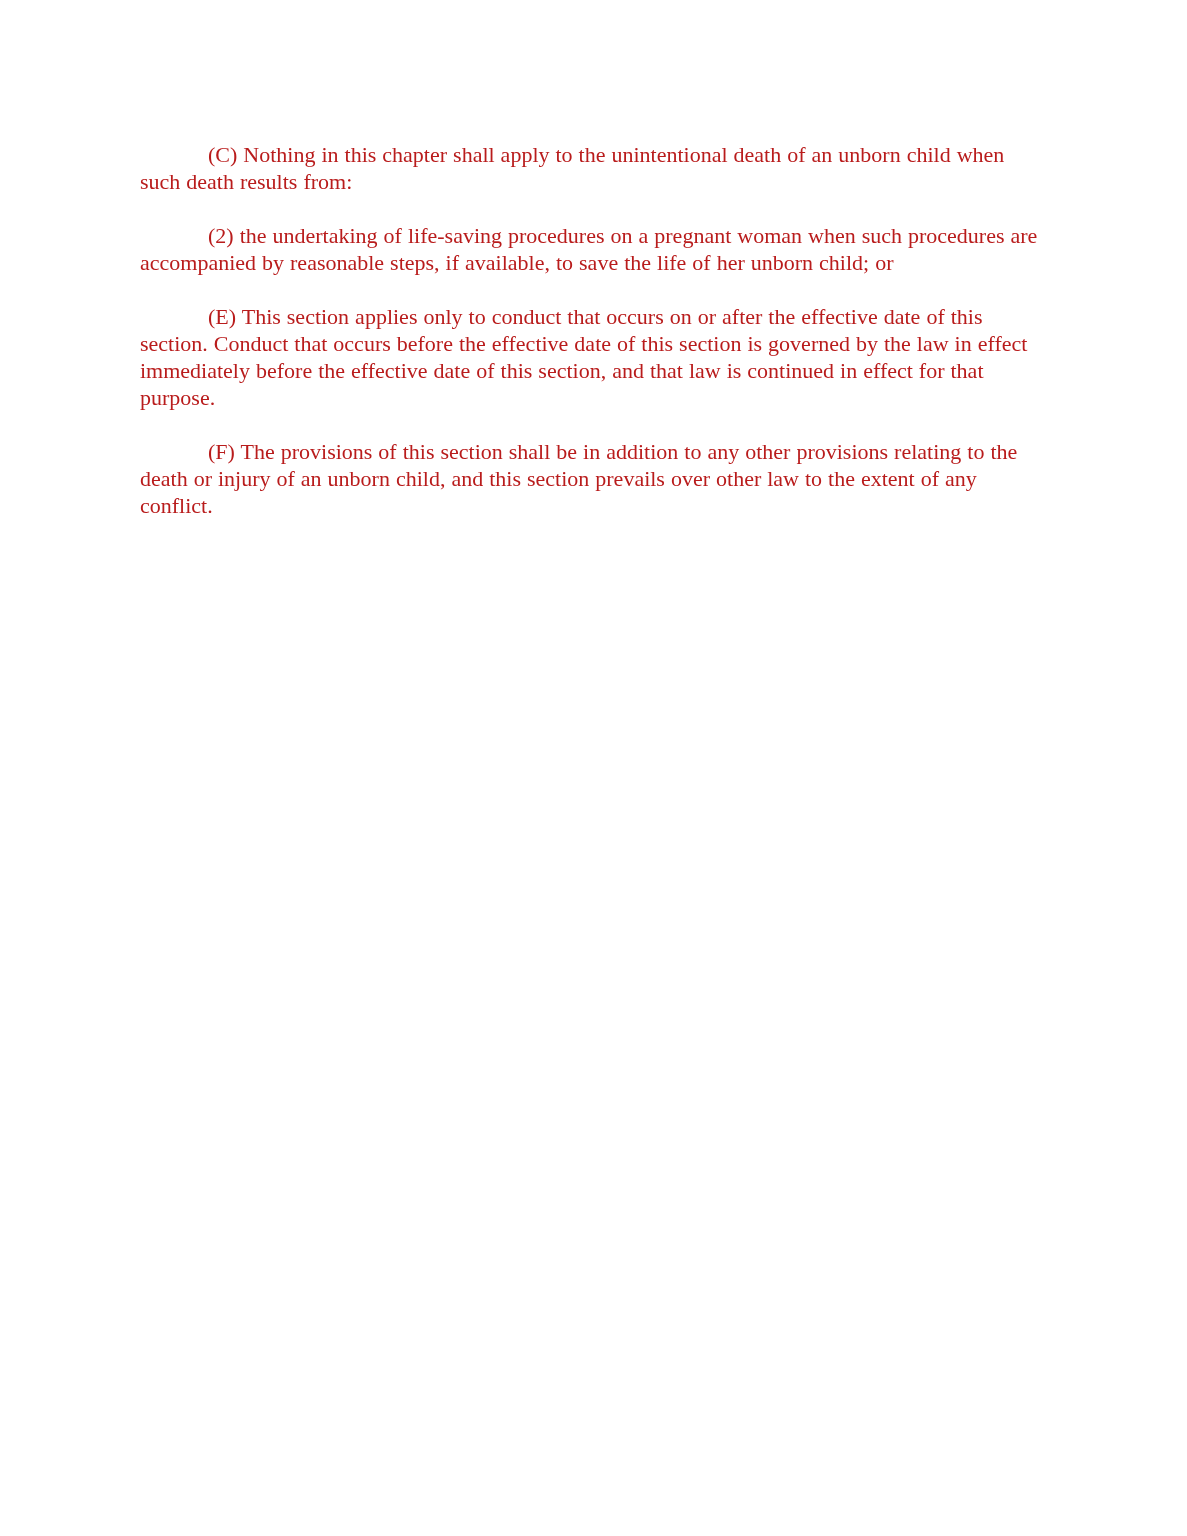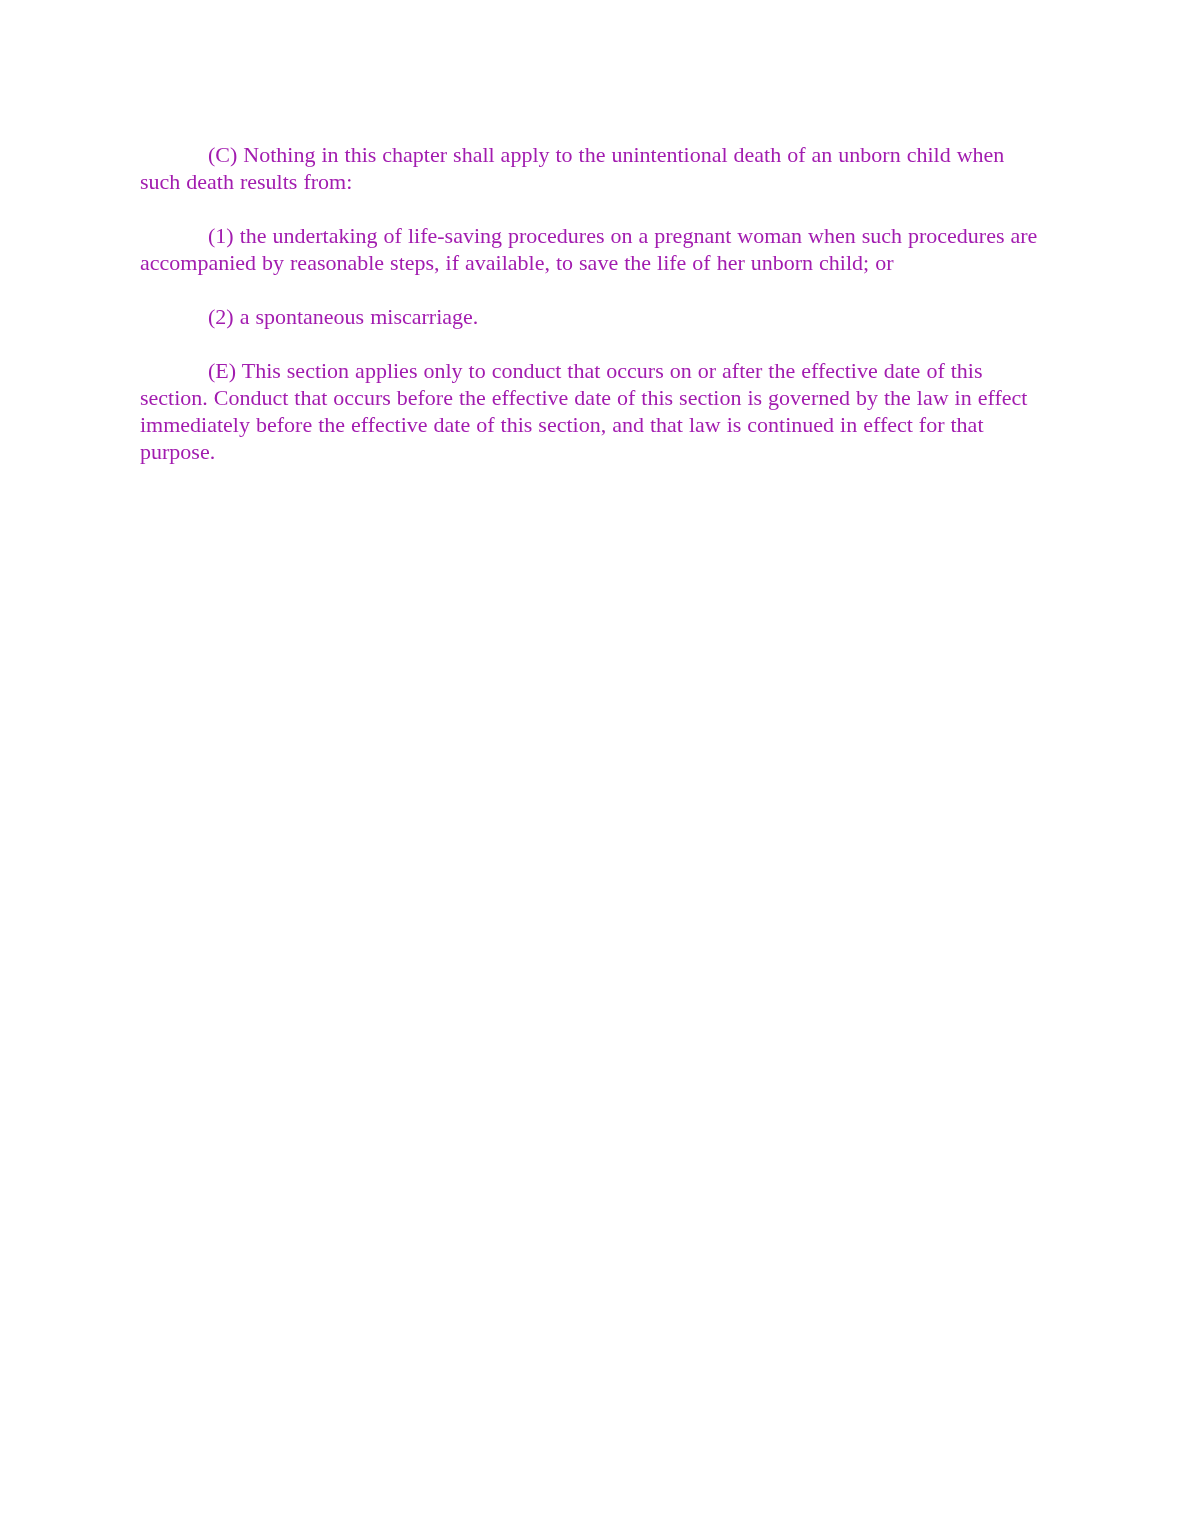--- a/index.html
+++ b/index.html
@@ -13,30 +13,30 @@
     height: 1536px;
     background: #ffffff;
     box-sizing: border-box;
     padding: 141px 140px 0 140px;
     overflow: hidden;
   }
   .doc-body p {
     font-family: "Liberation Serif", "DejaVu Serif", serif;
     font-size: 22px;
     line-height: 27px;
-    color: #a21caf;
+    color: #b91c1c;
     margin: 0 0 27px 0;
     text-indent: 68px;
     text-align: left;
     word-spacing: 0.5px;
   }
 </style>
 </head>
 <body>
 
 <div class="page">
   <div class="doc-body">
     <p>(C) Nothing in this chapter shall apply to the unintentional death of an unborn child when such death results from:</p>
-    <p>(1) the undertaking of life-saving procedures on a pregnant woman when such procedures are accompanied by reasonable steps, if available, to save the life of her unborn child; or</p>
-    <p>(2) a spontaneous miscarriage.</p>
+    <p>(2) the undertaking of life-saving procedures on a pregnant woman when such procedures are accompanied by reasonable steps, if available, to save the life of her unborn child; or</p>
     <p>(E) This section applies only to conduct that occurs on or after the effective date of this section. Conduct that occurs before the effective date of this section is governed by the law in effect immediately before the effective date of this section, and that law is continued in effect for that purpose.</p>
+    <p>(F) The provisions of this section shall be in addition to any other provisions relating to the death or injury of an unborn child, and this section prevails over other law to the extent of any conflict.</p>
   </div>
 </div>
 
 </body></html>

